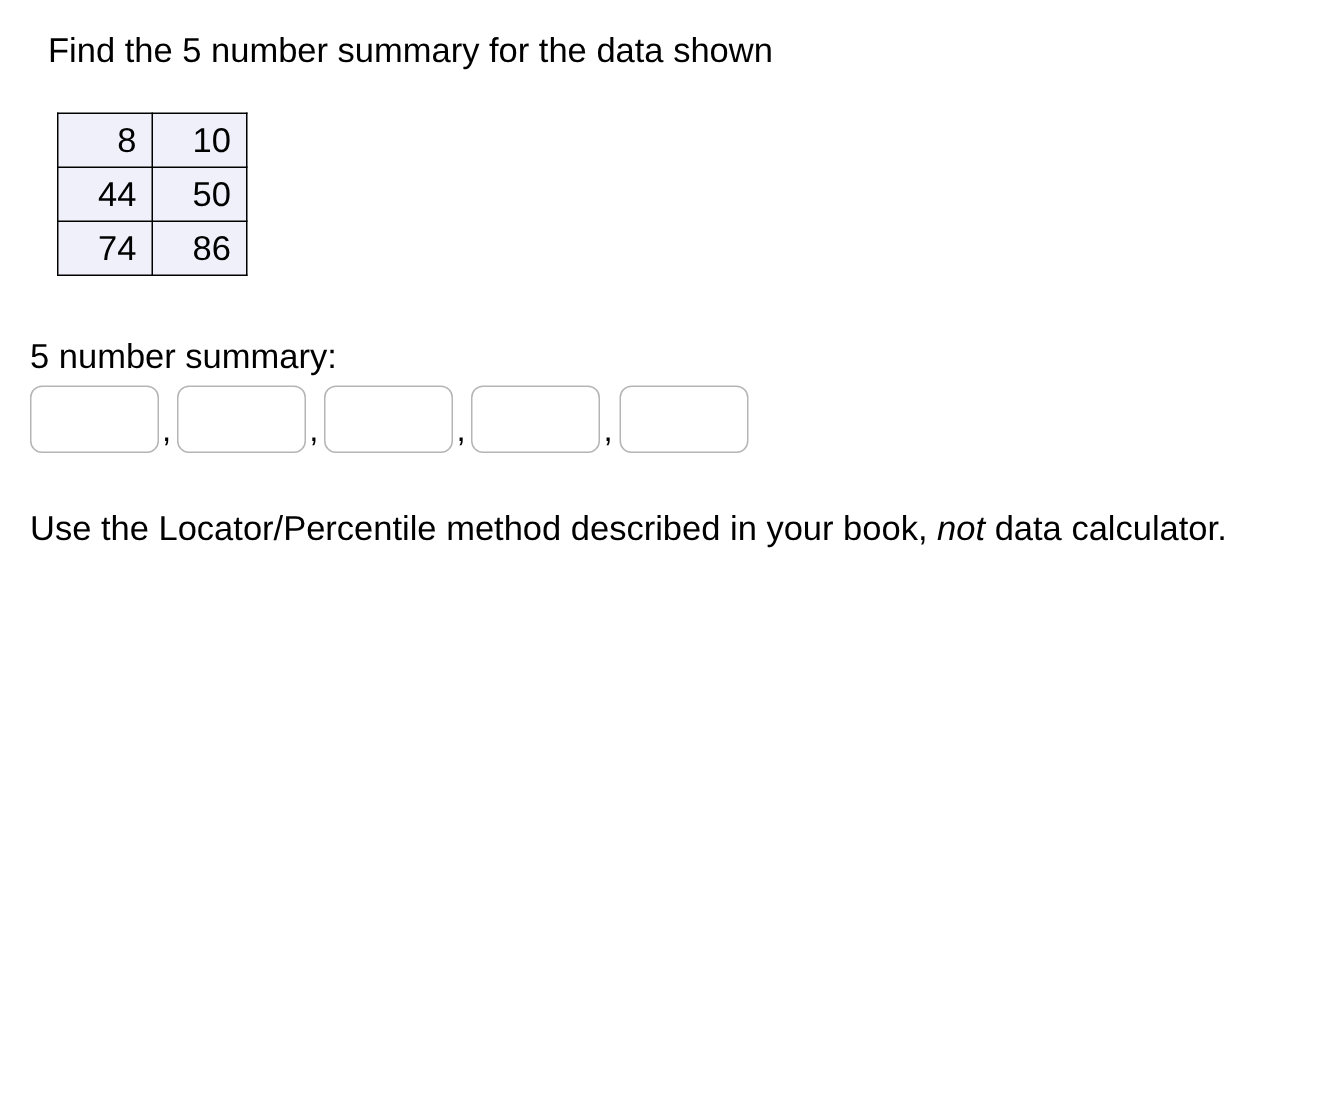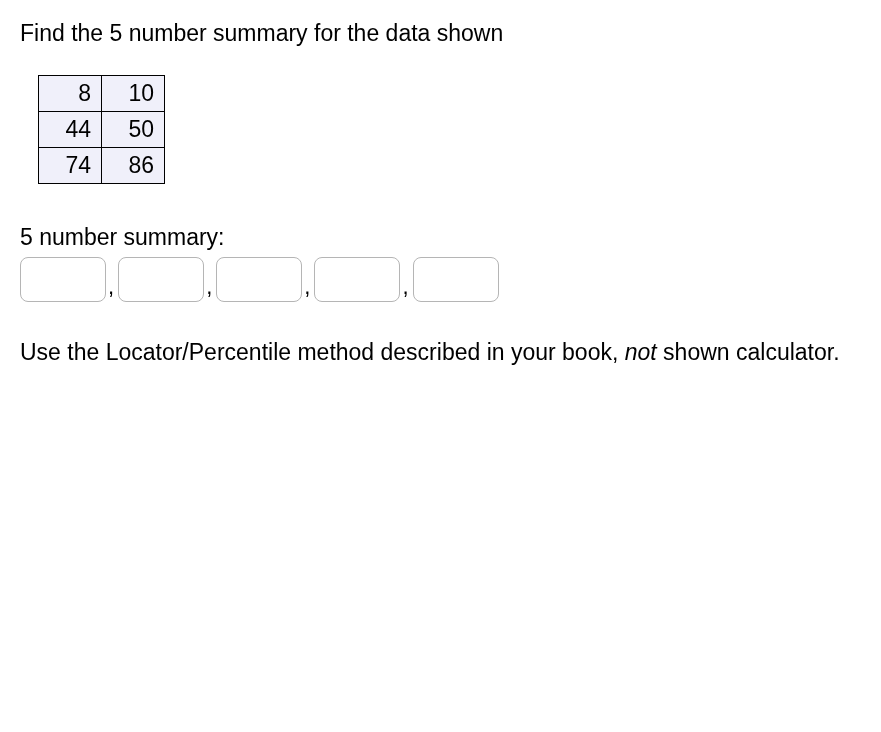--- a/index.html
+++ b/index.html
@@ -10,20 +10,21 @@
       padding: 18px 20px;
       font-family: "Lucida Sans Unicode", "Lucida Grande", "Trebuchet MS", Verdana, sans-serif;
       font-size: 23px;
       color: #000;
       background: #fff;
       width: 881px;
     }
     .prompt {
       margin-bottom: 26px;
       line-height: 1.35;
+      margin-left: 12px;
     }
     .data-table {
       border-collapse: collapse;
       margin-left: 18px;
       margin-bottom: 40px;
     }
     .data-table td {
       border: 1px solid #000;
       background: #f0f0fa;
       width: 63px;
@@ -93,14 +94,14 @@
   <input class="answer-input" value="" style="">
   <span class="comma">,</span>
   <input class="answer-input" value="" style="">
   <span class="comma">,</span>
   <input class="answer-input" value="" style="">
   <span class="comma">,</span>
   <input class="answer-input" value="" style="">
 </div>
 
 <div class="note">
-  <span>Use the Locator/Percentile method described in your book, </span><span class="italic">not</span><span> shown calculator.</span>
+  <span>Use the Locator/Percentile method described in your book, </span><span class="italic">not</span><span> data calculator.</span>
 </div>
 
 </body></html>

